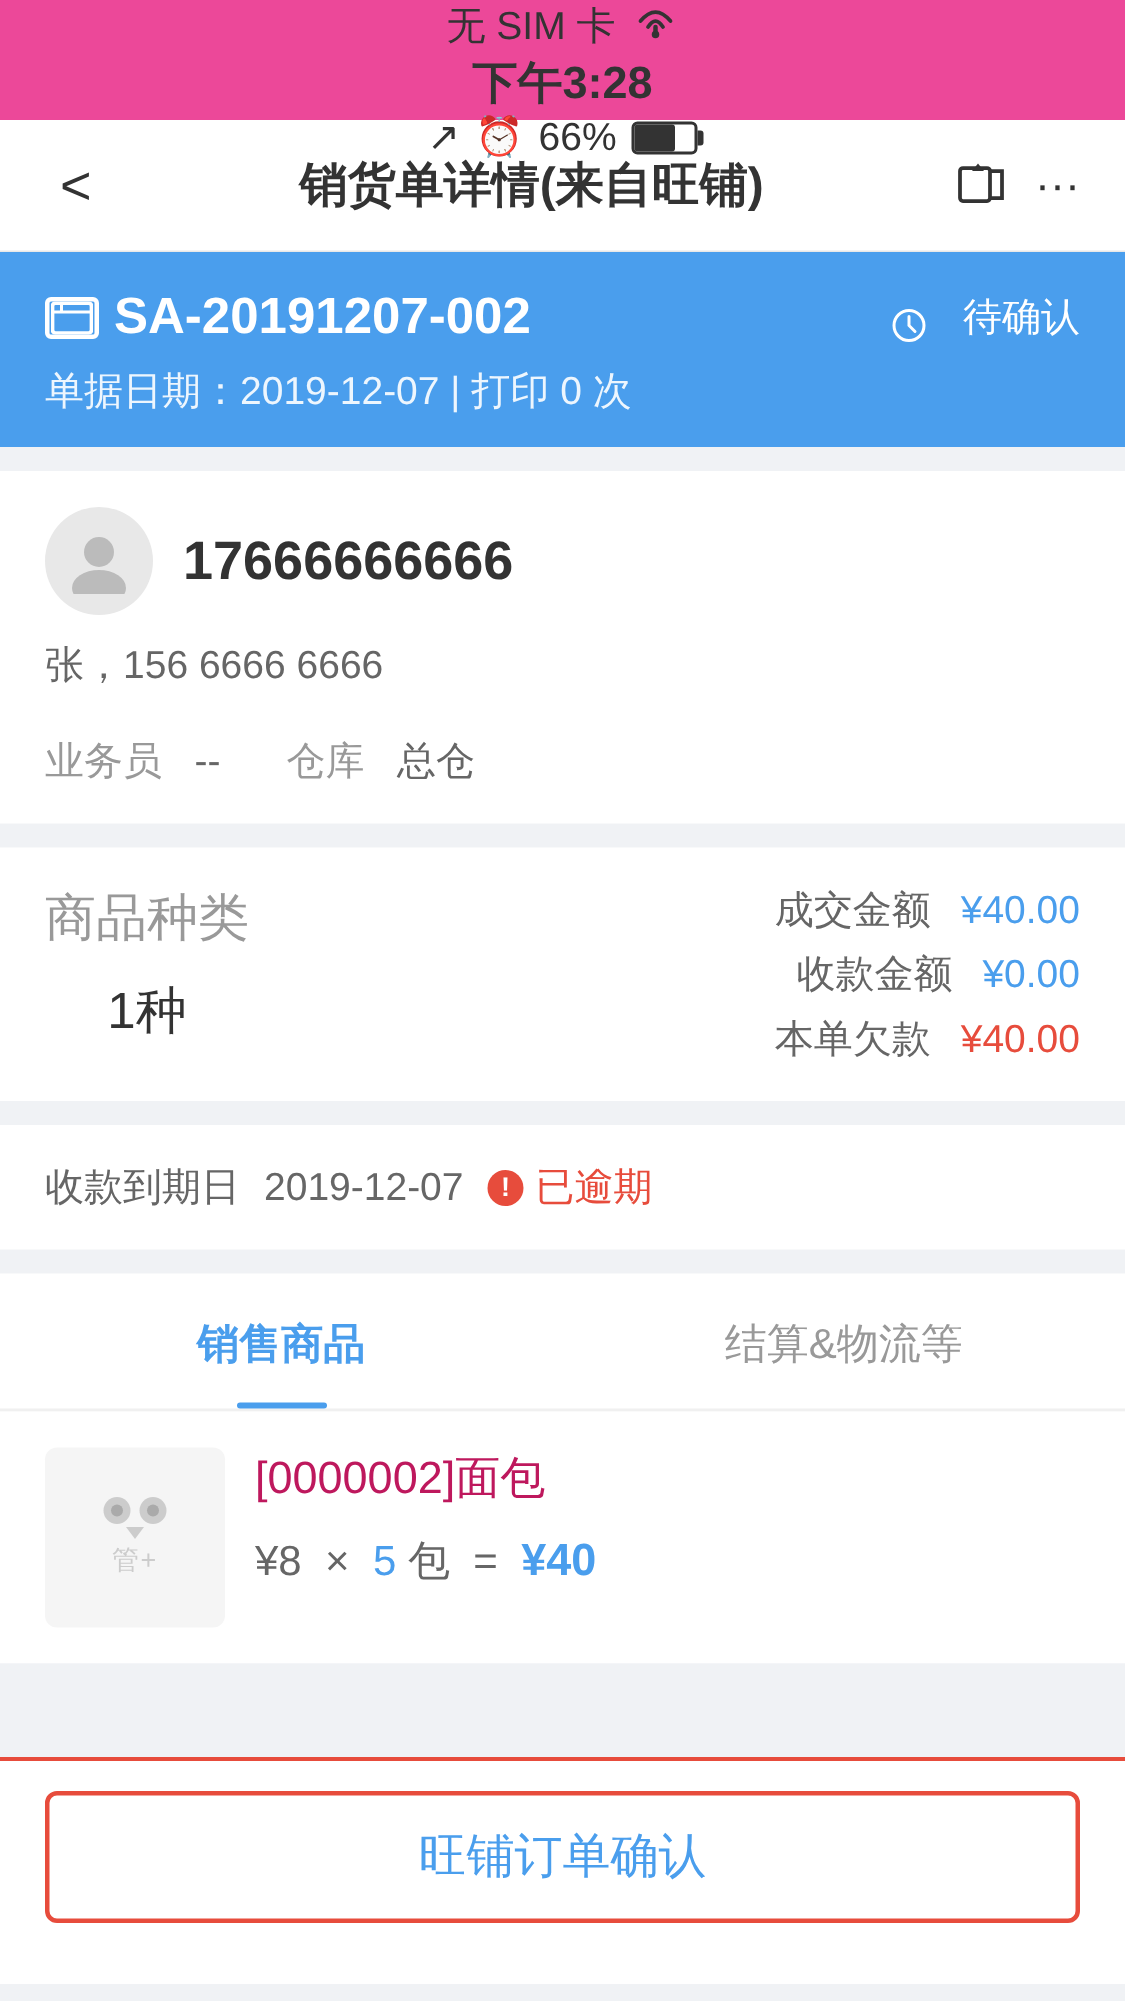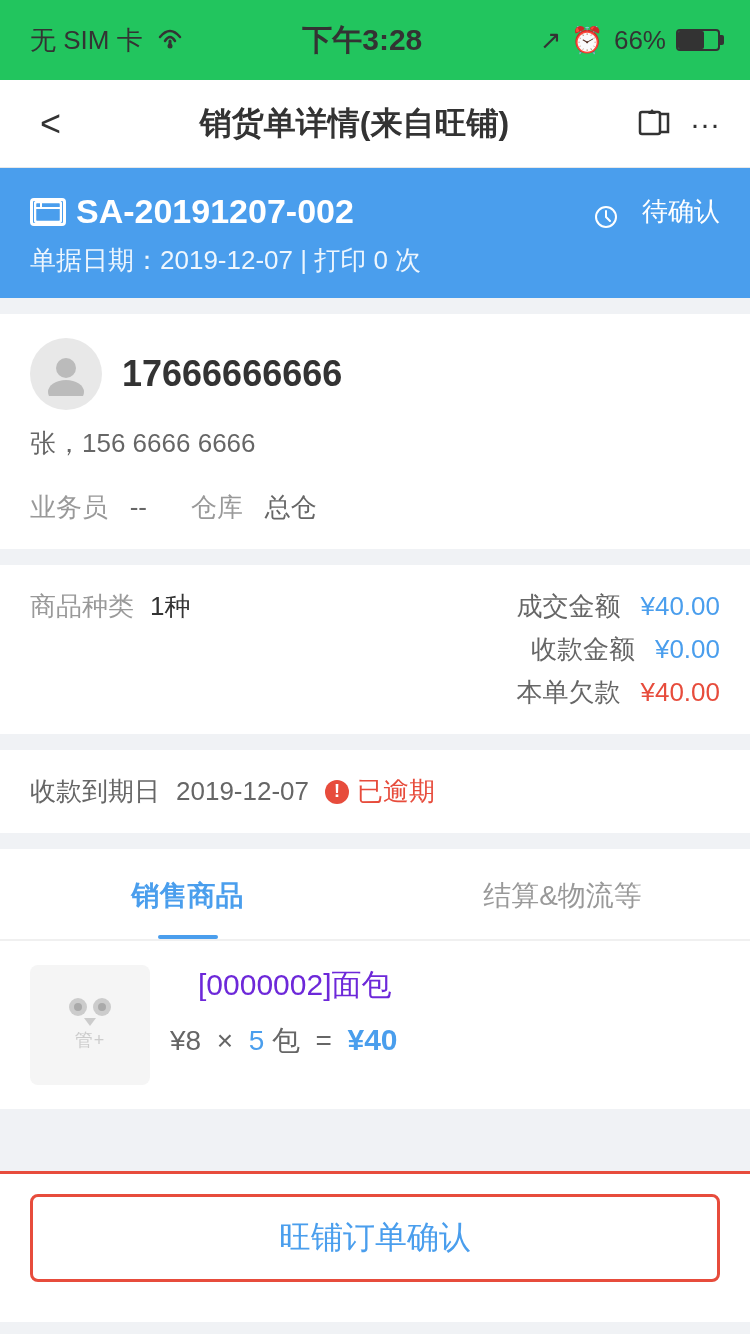--- a/index.html
+++ b/index.html
@@ -10,27 +10,28 @@
       font-family: -apple-system, 'PingFang SC', 'Helvetica Neue', sans-serif;
       background: #f0f2f5;
       font-size: 28px;
       color: #333;
     }
 
     
     .status-bar {
       width: 750px;
       height: 80px;
-      background: #22c55e;
+      background: #ec4899;
       display: flex;
       align-items: center;
       justify-content: space-between;
       padding: 0 30px;
       font-size: 26px;
       font-weight: 500;
+      flex-direction: column;
     }
     .status-left { display: flex; align-items: center; gap: 12px; }
     .status-center { font-size: 30px; font-weight: 600; }
     .status-right { display: flex; align-items: center; gap: 10px; font-size: 26px; }
     .battery-icon {
       width: 44px; height: 22px; border: 2px solid #333; border-radius: 4px;
       position: relative; display: inline-block;
     }
     .battery-icon::after {
       content: '';
@@ -156,23 +157,24 @@
       padding: 24px 30px;
     }
     .stats-row {
       display: flex;
       justify-content: space-between;
       align-items: flex-start;
     }
     .stats-left {
       display: flex;
       align-items: center;
-      font-size: 26px;
+      font-size: 34px;
       color: #666;
       gap: 16px;
+      flex-direction: column;
     }
     .stats-label { color: #999; }
     .stats-value { color: #333; }
     .stats-right {
       display: flex;
       flex-direction: column;
       align-items: flex-end;
       gap: 8px;
     }
     .stat-item {
@@ -305,24 +307,23 @@
     .owl-text {
       font-size: 18px;
       color: #ccc;
       letter-spacing: 1px;
     }
     .product-info {
       flex: 1;
     }
     .product-name {
       font-size: 30px;
-      color: #6d28d9;
+      color: #be185d;
       margin-bottom: 16px;
       font-weight: 500;
-      margin-left: 28px;
     }
     .product-price {
       font-size: 28px;
       color: #666;
     }
     .product-price .qty { color: #4a9eed; }
     .product-price .total { color: #4a9eed; font-weight: 600; font-size: 30px; }
 
     
     .bottom-spacer {

